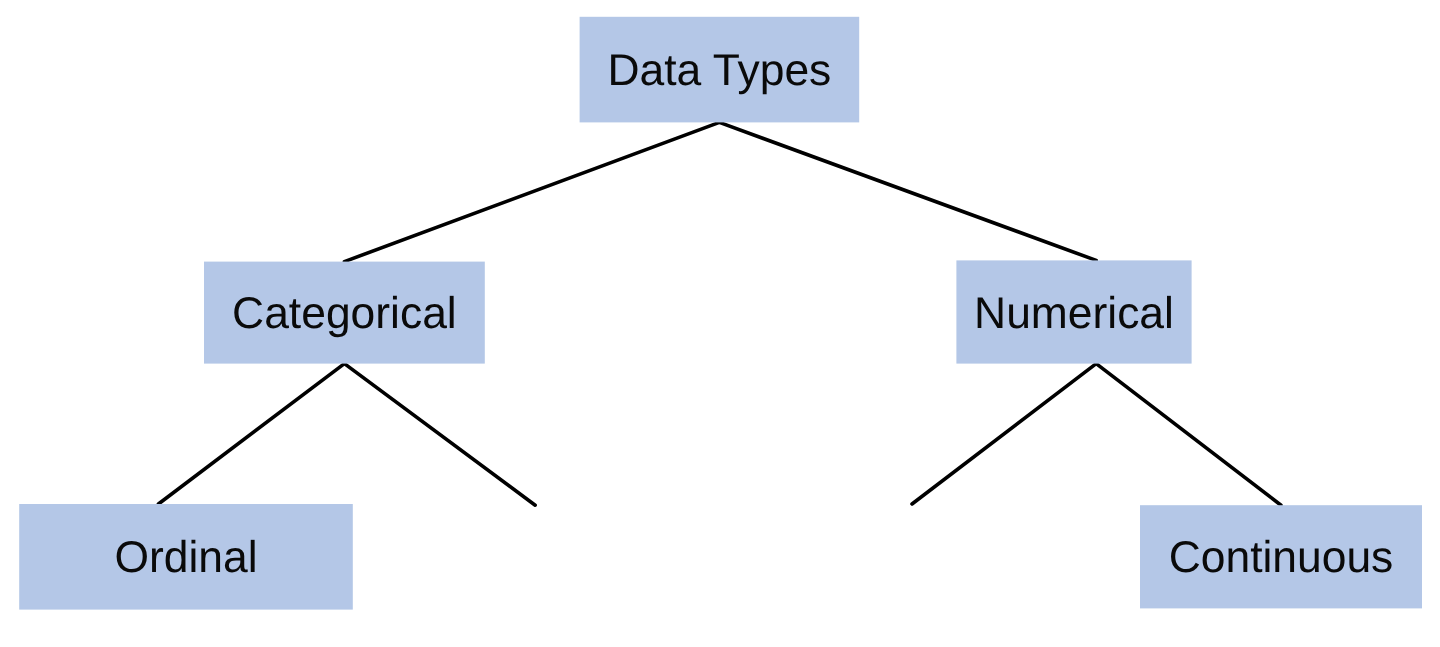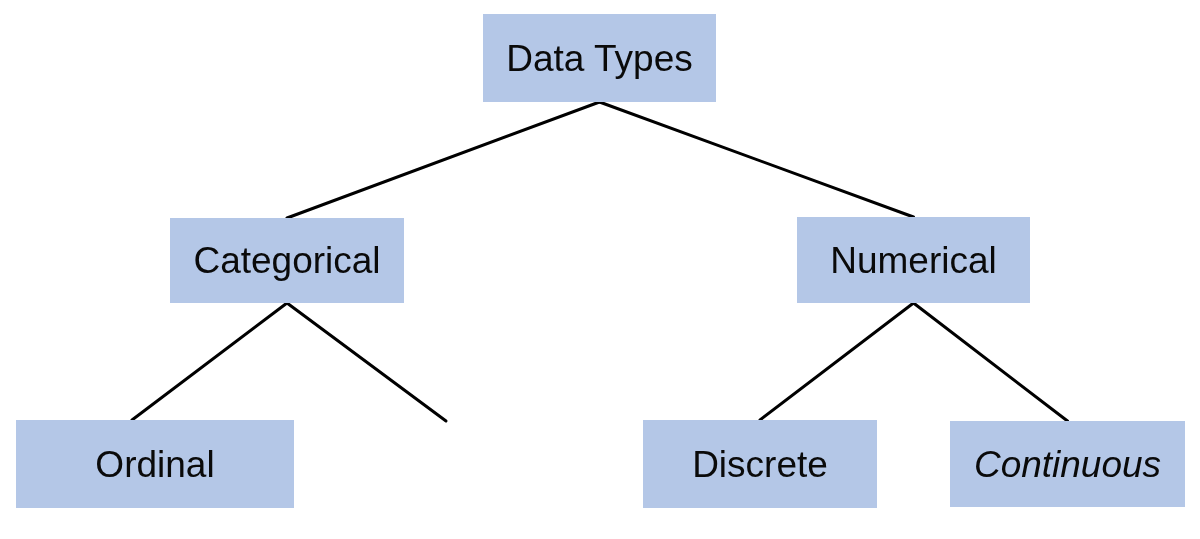--- a/index.html
+++ b/index.html
@@ -46,25 +46,22 @@
       <line x1="913.5" y1="303" x2="760" y2="420" stroke="#000000" stroke-width="3" stroke-linecap="round"></line>
       <line x1="913.5" y1="303" x2="1067.5" y2="421" stroke="#000000" stroke-width="3" stroke-linecap="round"></line>
     </svg>
 
 <div class="node" style="left: 170px; top: 218px; width: 234px; height: 85px; background: rgb(180, 199, 231); color: rgb(10, 10, 10);">
       <span>Categorical</span>
     </div>
     <div class="node" style="left: 483px; top: 14px; width: 233px; height: 88px; background: rgb(180, 199, 231); color: rgb(10, 10, 10);">
       <span>Data Types</span>
     </div>
-    <div class="node" style="left: 797px; top: 217px; width: 233px; height: 86px; background: rgb(180, 199, 231); color: rgb(10, 10, 10);">
+    <div class="node" style="left: 797px; top: 217px; width: 196px; height: 86px; background: rgb(180, 199, 231); color: rgb(10, 10, 10);">
       <span>Numerical</span>
     </div>
     <div class="node" style="left: 16px; top: 420px; width: 278px; height: 88px; background: rgb(180, 199, 231); color: rgb(10, 10, 10);">
       <span>Ordinal</span>
     </div>
-    <div class="node" style="left: 643px; top: 420px; width: 234px; height: 88px; background: rgb(180, 199, 231); color: rgb(10, 10, 10);">
-      <span>Discrete</span>
-    </div>
-    <div class="node" style="left: 950px; top: 421px; width: 235px; height: 86px; background: rgb(180, 199, 231); color: rgb(10, 10, 10); font-style: italic;">
+    <div class="node" style="left: 950px; top: 421px; width: 235px; height: 86px; background: rgb(180, 199, 231); color: rgb(10, 10, 10);">
       <span>Continuous</span>
     </div>
   </div>
 
 </body></html>

